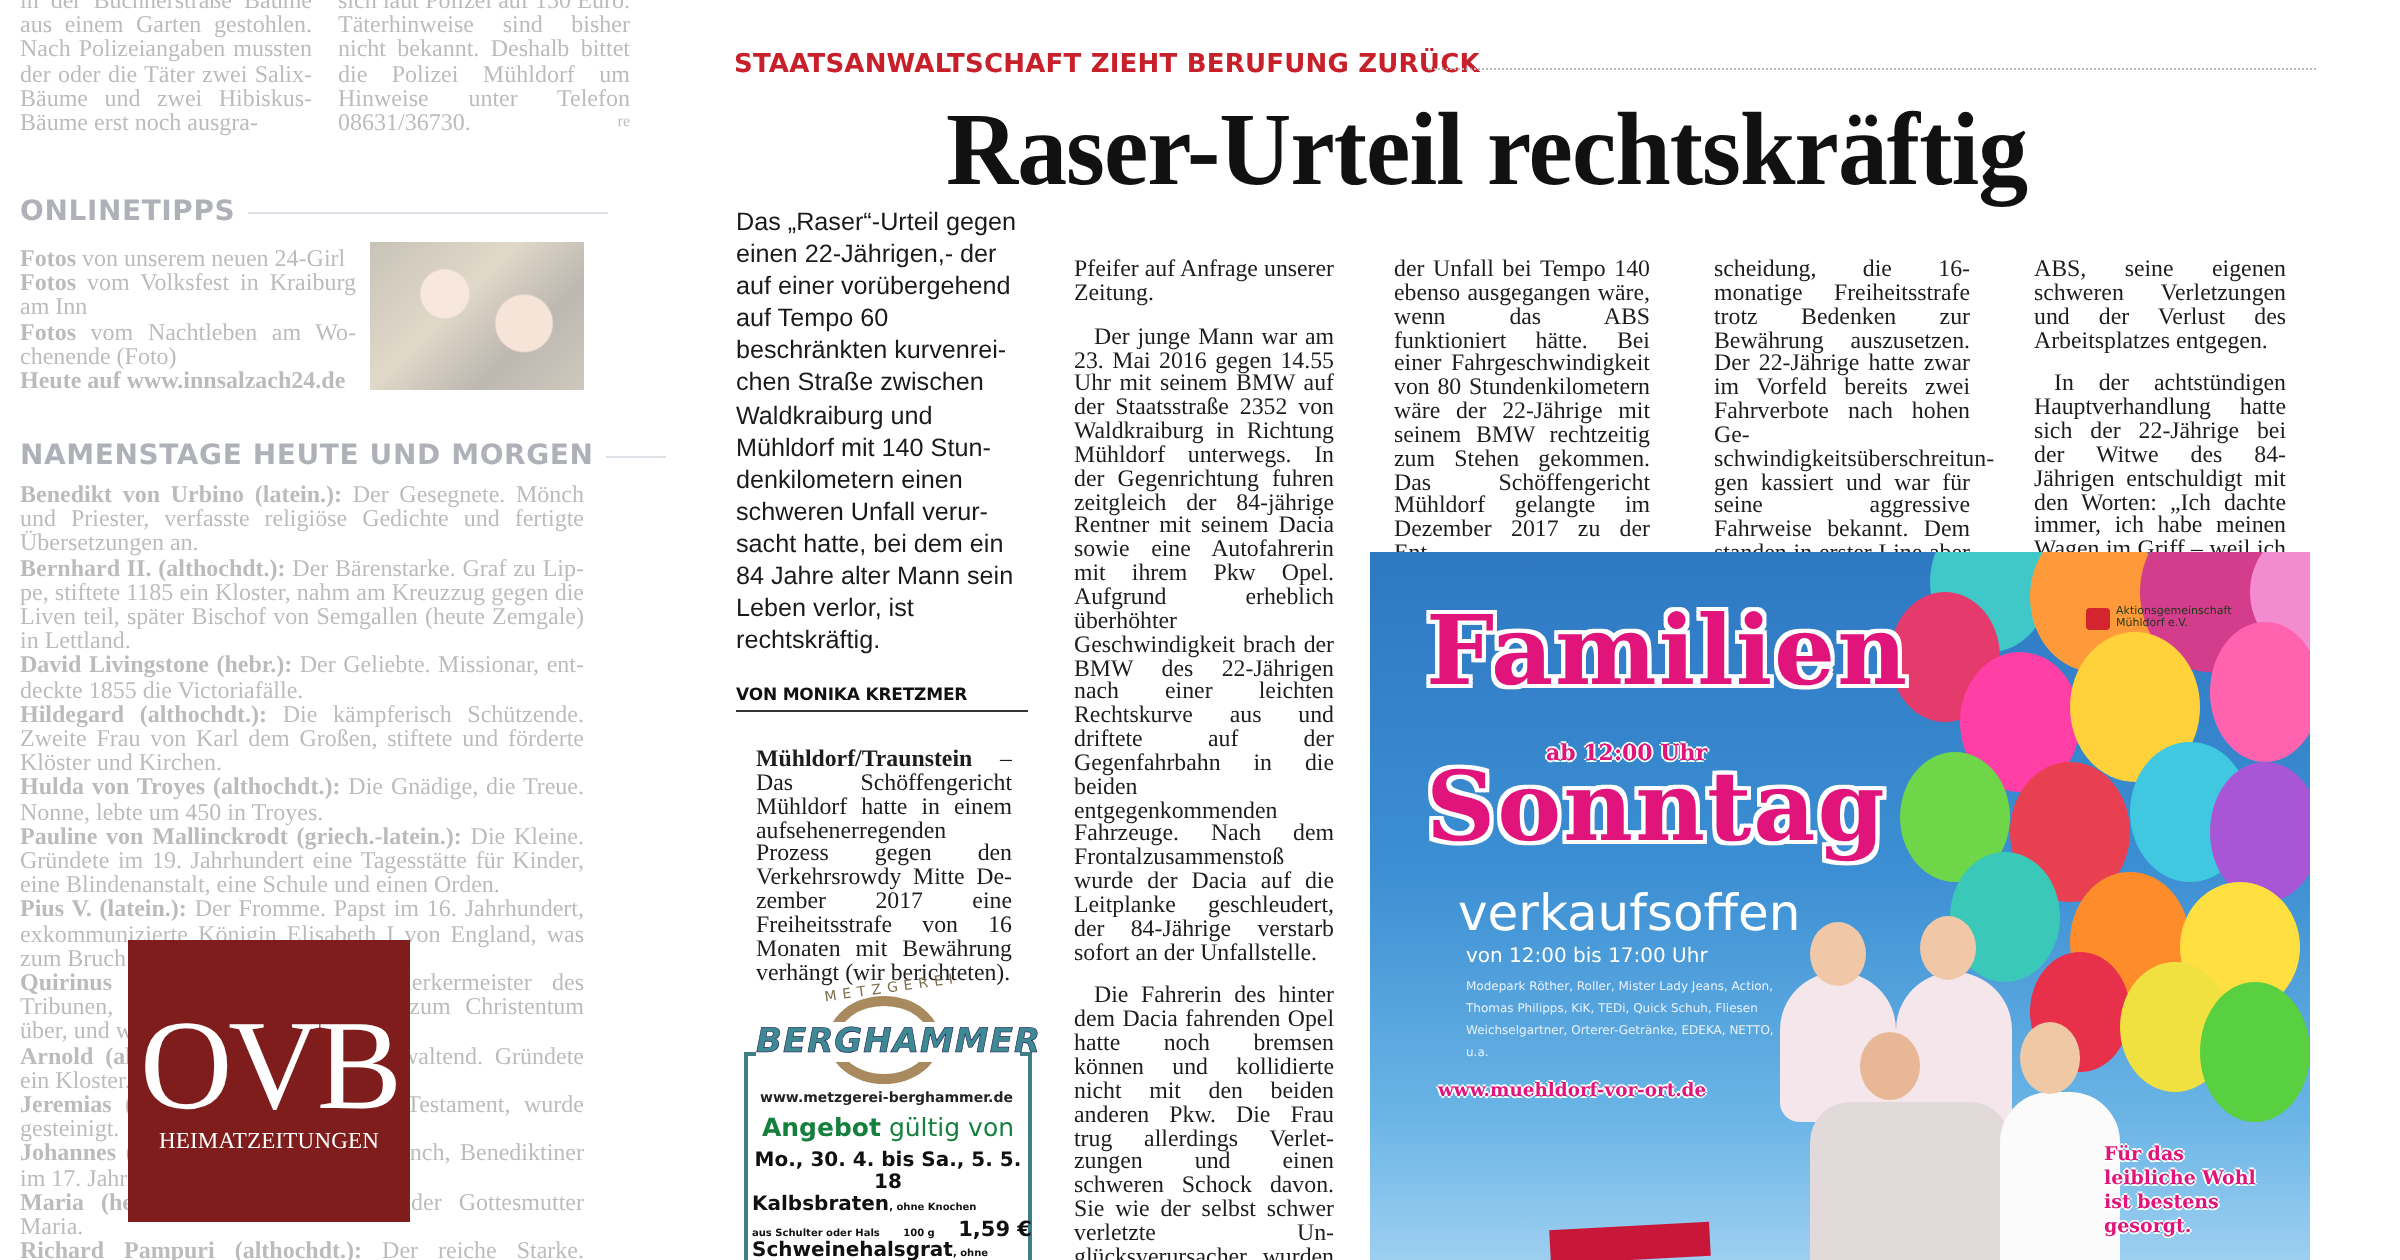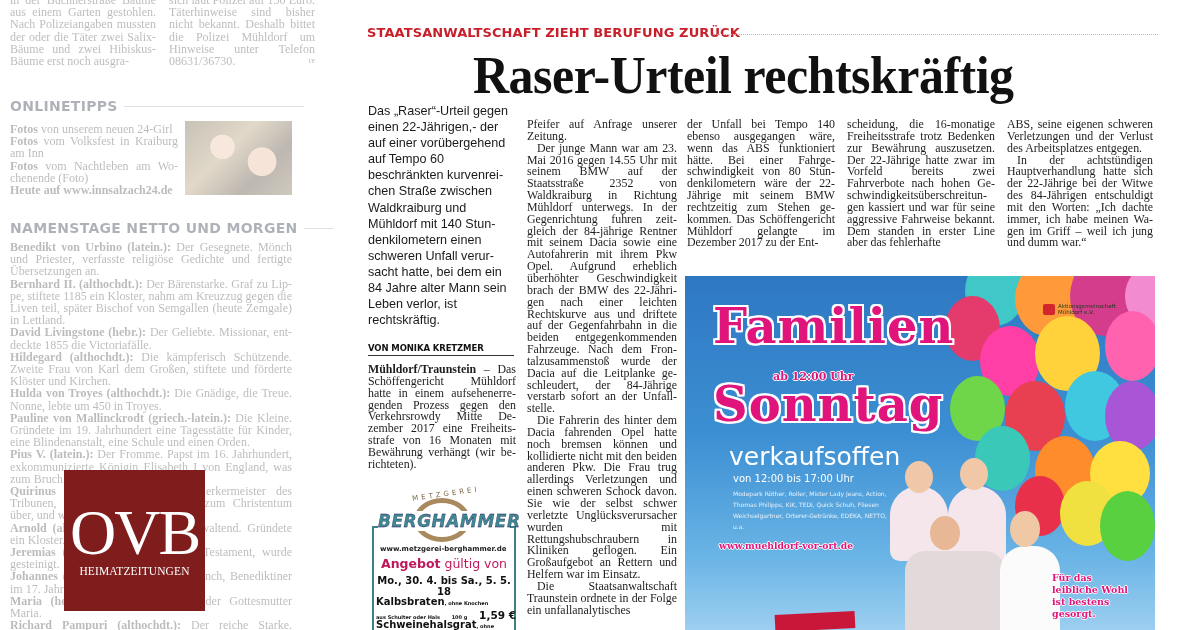--- a/index.html
+++ b/index.html
@@ -30,36 +30,36 @@
 
   
   .kicker { position: absolute; left: 367px; top: 25px; font-family: "DejaVu Sans", sans-serif; font-weight: bold; color: #c8202a; font-size: 13px; letter-spacing: 0.1px; }
   .kicker-rule { position: absolute; left: 714px; top: 34px; width: 444px; border-top: 1px dotted #bbb; }
   .headline { position: absolute; left: 473px; top: 46px; font-family: "Liberation Serif", serif; font-size: 52px; line-height: 60px; letter-spacing: -0.5px; color: #111; transform: scaleX(0.96); transform-origin: left; }
 
   .lead { position: absolute; left: 368px; top: 103px; width: 150px; font-family: Liberation Sans, sans-serif; font-size: 12.6px; line-height: 16.1px; color: #1a1a1a; }
   .byline { position: absolute; left: 368px; top: 343px; width: 146px; font-family: "DejaVu Sans", sans-serif; font-weight: bold; font-size: 8.5px; color: #111; border-bottom: 1px solid #333; padding-bottom: 2px; letter-spacing: -0.1px; }
 
   .col { position: absolute; font-size: 11.9px; line-height: 11.85px; text-align: justify; color: #1d1d1d; hyphens: manual; }
-  .col p { margin: 0; }
+  .col p { margin: 10px; }
   .col .ind { text-indent: 10px; }
   .col1 { left: 368px; top: 364px; width: 148px; }
   .col2 { left: 527px; top: 119px; width: 150px; }
   .col3 { left: 687px; top: 119px; width: 148px; }
   .col4 { left: 847px; top: 119px; width: 148px; }
   .col5 { left: 1007px; top: 119px; width: 146px; }
 
   
   .berg { position: absolute; left: 366px; top: 486px; width: 152px; height: 144px; }
   .berg .frame { position: absolute; left: 6px; top: 40px; width: 144px; height: 110px; border: 2px solid #3e7f86; border-bottom: none; }
   .berg .metz { position: absolute; left: 46px; top: 4px; font-family: "DejaVu Sans", sans-serif; font-size: 7px; color: #7b6a4a; letter-spacing: 3px; transform: rotate(-8deg); }
   .berg .ring { position: absolute; left: 48px; top: 12px; width: 56px; height: 44px; border: 5px solid #a98a5e; border-radius: 50%; }
   .berg .name { position: absolute; left: 12px; top: 25px; width: 132px; text-align: center; font-family: "DejaVu Sans", sans-serif; font-weight: bold; font-size: 17px; color: #3e8a92; letter-spacing: 0.5px; background: #fff; -webkit-text-stroke: 0.3px #215; font-style: italic; }
   .berg .url { position: absolute; left: 14px; top: 59px; width: 130px; text-align: left; font-family: "DejaVu Sans", sans-serif; font-size: 7px; font-weight: bold; color: #222; }
-  .berg .angebot { position: absolute; left: 10px; top: 70px; width: 136px; text-align: center; font-family: "DejaVu Sans", sans-serif; font-size: 12.5px; color: #be185d; }
+  .berg .angebot { position: absolute; left: 10px; top: 70px; width: 136px; text-align: center; font-family: "DejaVu Sans", sans-serif; font-size: 12.5px; color: #15803d; }
   .berg .angebot b { font-weight: bold; }
   .berg .dates { position: absolute; left: 10px; top: 89px; width: 136px; text-align: center; font-family: "DejaVu Sans", sans-serif; font-size: 10px; font-weight: bold; color: #111; }
   .berg .item { position: absolute; left: 10px; width: 140px; font-family: "DejaVu Sans", sans-serif; color: #111; }
   .berg .item .n { font-size: 10px; font-weight: bold; }
   .berg .item .d { font-size: 5px; font-weight: bold; }
   .berg .item .sub { font-size: 5px; font-weight: bold; display: flex; justify-content: space-between; align-items: baseline; }
   .berg .item .price { font-size: 10.5px; font-weight: bold; }
 
   
   .ad { position: absolute; left: 685px; top: 276px; width: 470px; height: 354px; overflow: hidden;
@@ -102,21 +102,21 @@
   </div>
   <div class="online-text txt">
     <div><b>Fotos</b><span> von unserem neuen 24-Girl</span></div>
     <div><b>Fotos</b><span> vom Volksfest in Kraiburg am Inn</span></div>
     <div><b>Fotos</b><span> vom Nachtleben am Wo­chenende (Foto)</span></div>
     <div><b>Heute auf www.innsalzach24.de</b><span></span></div>
   </div>
   <div class="online-photo"></div>
 
   <div class="section-head" style="top:220px;">
-    <span>NAMENSTAGE NETTO UND MORGEN</span>
+    <span>NAMENSTAGE HEUTE UND MORGEN</span>
     <span class="line" style="width:30px;"></span>
   </div>
   <div class="names-text txt">
     <p><b>Benedikt von Urbino (latein.):</b><span> Der Gesegnete. Mönch und Priester, verfasste religiöse Gedichte und fertigte Übersetzungen an.</span></p>
     <p><b>Bernhard II. (althochdt.):</b><span> Der Bärenstarke. Graf zu Lip­pe, stiftete 1185 ein Kloster, nahm am Kreuzzug gegen die Liven teil, später Bischof von Semgallen (heute Zem­gale) in Lettland.</span></p>
     <p><b>David Livingstone (hebr.):</b><span> Der Geliebte. Missionar, ent­deckte 1855 die Victoriafälle.</span></p>
     <p><b>Hildegard (althochdt.):</b><span> Die kämpferisch Schützende. Zweite Frau von Karl dem Großen, stiftete und förderte Klöster und Kirchen.</span></p>
     <p><b>Hulda von Troyes (althochdt.):</b><span> Die Gnädige, die Treue. Nonne, lebte um 450 in Troyes.</span></p>
     <p><b>Pauline von Mallinckrodt (griech.-latein.):</b><span> Die Kleine. Gründete im 19. Jahrhundert eine Tagesstätte für Kinder, eine Blindenanstalt, eine Schule und einen Orden.</span></p>
     <p><b>Pius V. (latein.):</b><span> Der Fromme. Papst im 16. Jahrhundert, exkommunizierte Königin Elisabeth I von England, was zum Bruch mit der Kirche führte.</span></p>

